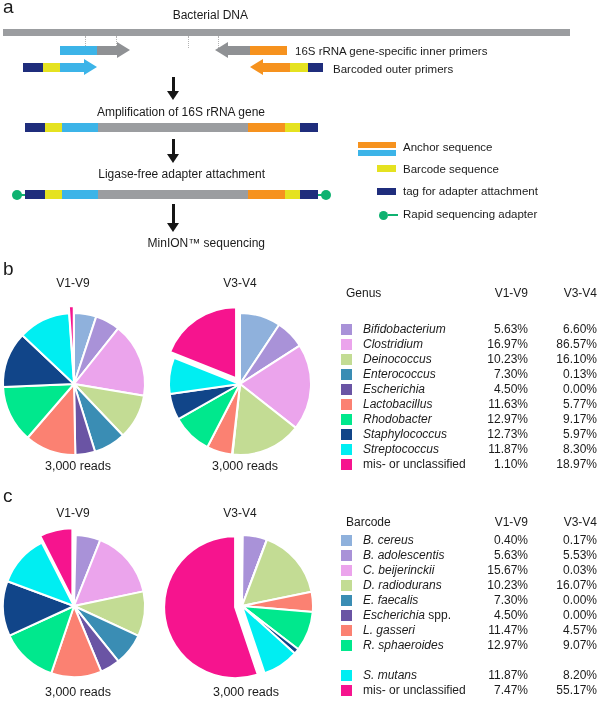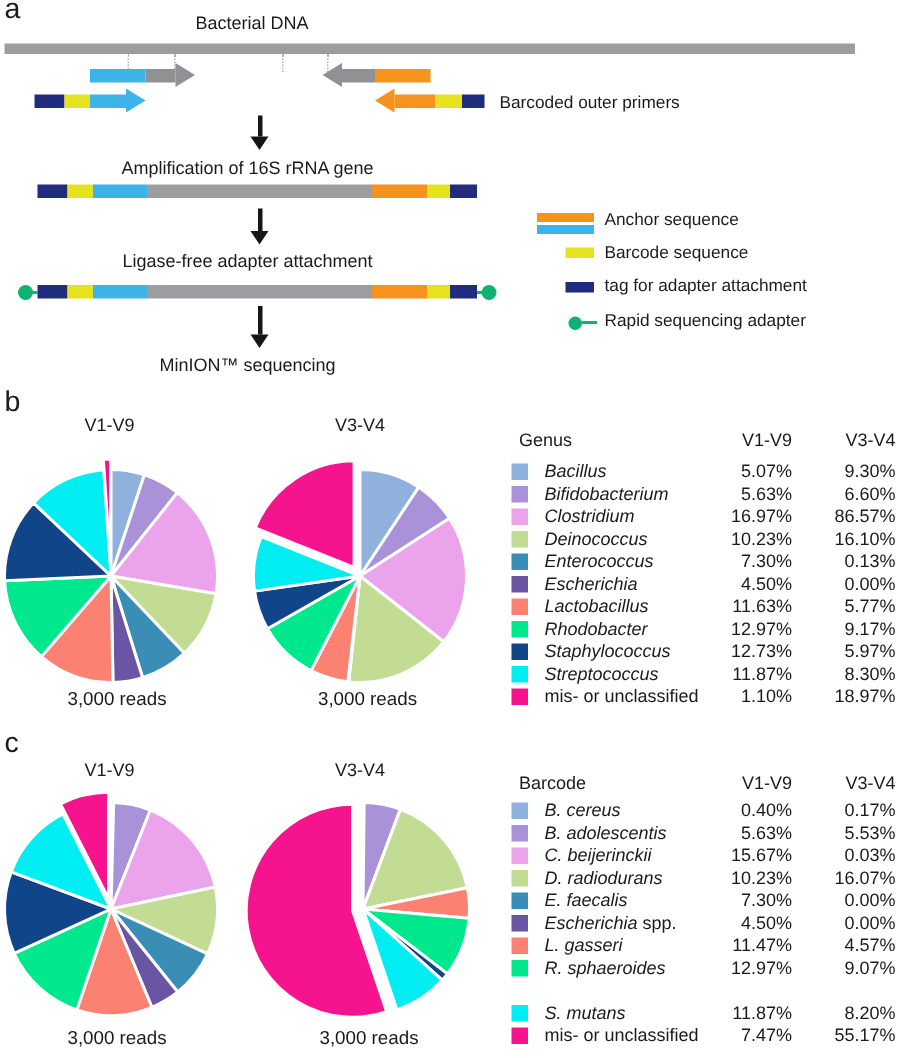--- a/index.html
+++ b/index.html
@@ -1,19 +1,19 @@
 <!DOCTYPE html>
 <html><head>
 <meta charset="utf-8">
 <style>
   html,body{margin:0;padding:0;background:#fff;}
   #fig{position:relative;width:600px;height:705px;background:#fff;overflow:hidden;
        font-family:"Liberation Sans",sans-serif;color:#1b1b1b;}
   .txt{position:absolute;font-size:11.5px;white-space:nowrap;line-height:13px;}
-  .ctr{text-align:center;}
+  .ctr{text-align:right;}
   .plabel{position:absolute;font-size:19px;line-height:20px;}
   .bar{position:absolute;height:9px;}
   .lbar{position:absolute;}
   .tri{position:absolute;width:0;height:0;}
   .tri-r{border-top:8px solid transparent;border-bottom:8px solid transparent;border-left:13px solid #000;}
   .tri-l{border-top:8px solid transparent;border-bottom:8px solid transparent;border-right:13px solid #000;}
   .tri-d{border-left:6px solid transparent;border-right:6px solid transparent;border-top:9px solid #161616;}
   .shaft{position:absolute;width:3px;background:#161616;}
   .dot{position:absolute;width:10px;height:10px;border-radius:50%;}
   .conn{position:absolute;height:2px;}
@@ -46,20 +46,21 @@
   <div class="dotted" style="left:188px;"></div>
   <div class="dotted" style="left:218px;"></div>
 
   <div class="bar" style="left: 60px; top: 46px; width: 37px; background-color: rgb(60, 180, 232);"></div>
   <div class="bar" style="left: 97px; top: 46px; width: 20px; background-color: rgb(143, 145, 148);"></div>
   <div class="tri tri-r" style="left: 117px; top: 42px; border-left-color: rgb(143, 145, 148);"></div>
 
   <div class="tri tri-l" style="left: 215px; top: 42px; border-right-color: rgb(143, 145, 148);"></div>
   <div class="bar" style="left: 228px; top: 46px; width: 22px; background-color: rgb(143, 145, 148);"></div>
   <div class="bar" style="left: 250px; top: 46px; width: 37px; background-color: rgb(246, 146, 30);"></div>
+  <div class="txt" style="left:295px;top:45px;">16S rRNA gene-specific inner primers</div>
 
   <div class="bar" style="left: 23px; top: 63px; width: 20px; background-color: rgb(31, 45, 124);"></div>
   <div class="bar" style="left: 43px; top: 63px; width: 17px; background-color: rgb(229, 226, 32);"></div>
   <div class="bar" style="left: 60px; top: 63px; width: 24px; background-color: rgb(60, 180, 232);"></div>
   <div class="tri tri-r" style="left: 84px; top: 59px; border-left-color: rgb(60, 180, 232);"></div>
 
   <div class="tri tri-l" style="left: 250px; top: 59px; border-right-color: rgb(246, 146, 30);"></div>
   <div class="bar" style="left: 263px; top: 63px; width: 27px; background-color: rgb(246, 146, 30);"></div>
   <div class="bar" style="left: 290px; top: 63px; width: 18px; background-color: rgb(229, 226, 32);"></div>
   <div class="bar" style="left: 308px; top: 63px; width: 15px; background-color: rgb(31, 45, 124);"></div>
@@ -143,26 +144,20 @@
 
   <div class="reads" style="left:13px;top:459px;">3,000 reads</div>
   <div class="reads" style="left:180px;top:459px;">3,000 reads</div>
 
   <div class="trow thead" style="top:287px;">
     <span class="thname">Genus</span>
     <span class="tv v1">V1-V9</span>
     <span class="tv v2">V3-V4</span>
   </div>
 
-  <div class="trow" style="top:308px;">
-      <span class="sw" style="background-color: rgb(143, 177, 220);"></span>
-      <span class="tname"><i>Bacillus</i><span></span></span>
-      <span class="tv v1">5.07%</span>
-      <span class="tv v2">9.30%</span>
-    </div>
   <div class="trow" style="top:323px;">
       <span class="sw" style="background-color: rgb(169, 146, 216);"></span>
       <span class="tname"><i>Bifidobacterium</i><span></span></span>
       <span class="tv v1">5.63%</span>
       <span class="tv v2">6.60%</span>
     </div>
   <div class="trow" style="top:338px;">
       <span class="sw" style="background-color: rgb(235, 164, 236);"></span>
       <span class="tname"><i>Clostridium</i><span></span></span>
       <span class="tv v1">16.97%</span>

